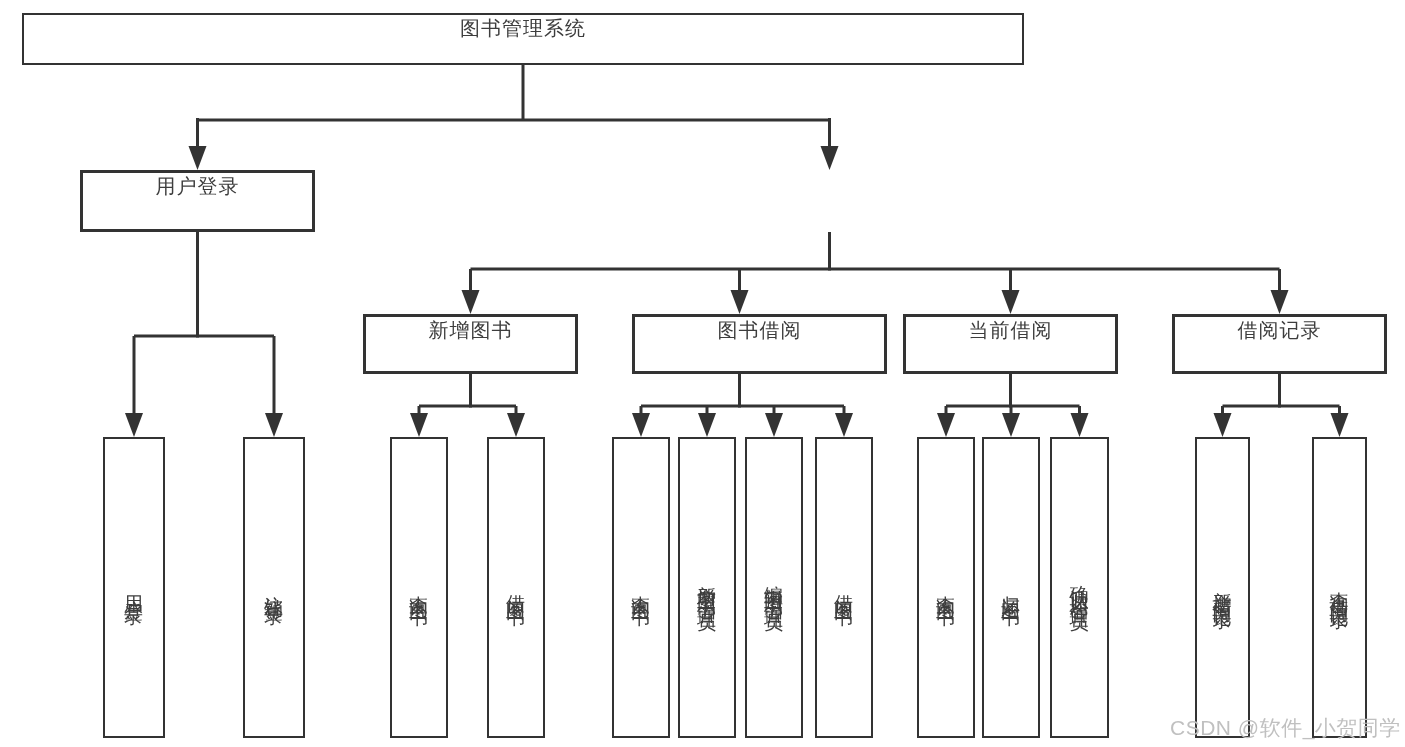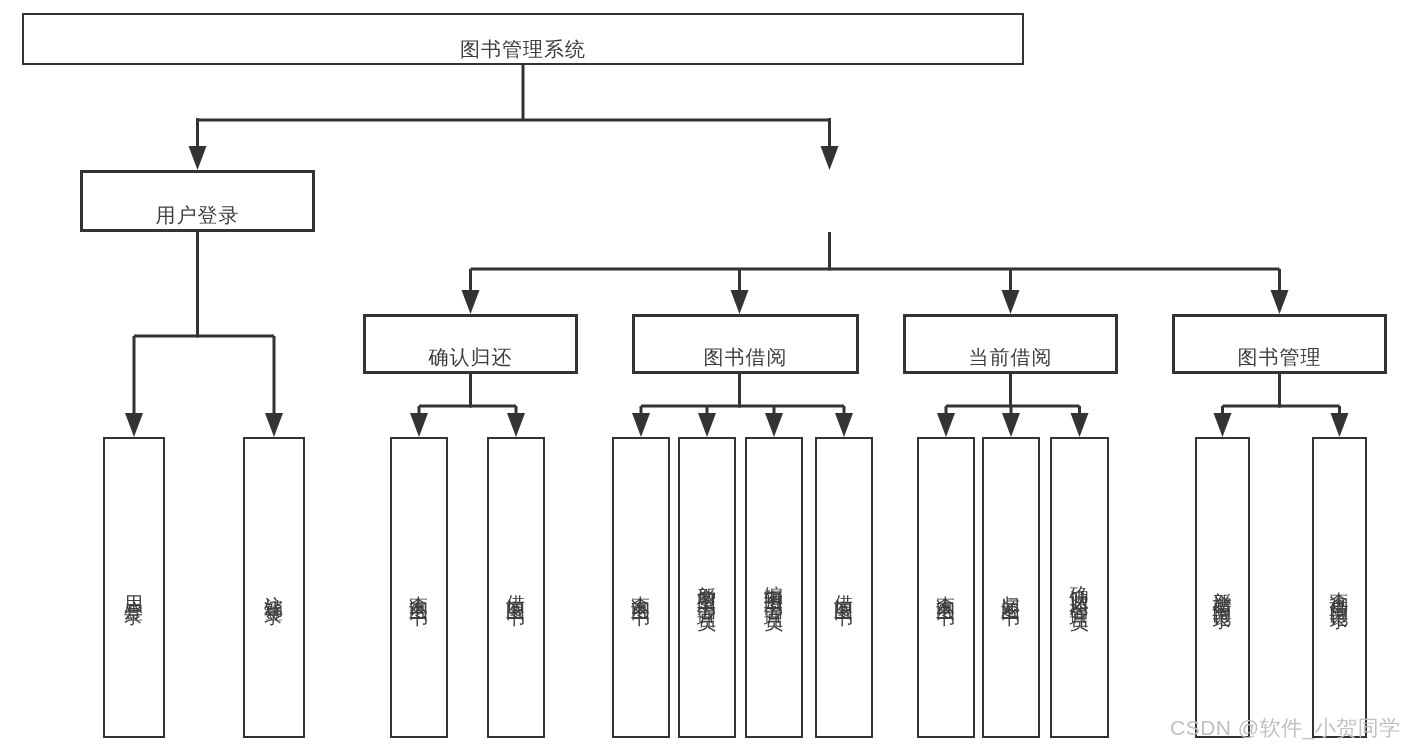--- a/index.html
+++ b/index.html
@@ -30,21 +30,21 @@
   #connectors polygon {
     fill: var(--line, #333333);
     stroke: none;
   }
   .hnode {
     position: absolute;
     box-sizing: border-box;
     border: 3px solid var(--line, #333333);
     background: #ffffff;
     display: flex;
-    align-items: flex-end;
+    align-items: flex-start;
     justify-content: center;
     z-index: 2;
   }
   .hnode.root { border-width: 2px; }
   .hnode .lbl {
     font-size: 20px;
     color: var(--text, #3d3d3d);
     letter-spacing: 1px;
     white-space: nowrap;
   }
@@ -150,30 +150,30 @@
 
   <div class="hnode root" style="left:22px; top:13px; width:1002px; height:52px;">
     <span class="lbl">图书管理系统</span>
   </div>
 
   <div class="hnode" style="left:80px; top:170px; width:235px; height:62px;">
     <span class="lbl">用户登录</span>
   </div>
 
   <div class="hnode" style="left:363px; top:314px; width:215px; height:60px;">
-    <span class="lbl">确认归还</span>
-  </div>
-  <div class="hnode" style="left:632px; top:314px; width:227px; height:60px;">
+    <span class="lbl">新增图书</span>
+  </div>
+  <div class="hnode" style="left:632px; top:314px; width:255px; height:60px;">
     <span class="lbl">图书借阅</span>
   </div>
   <div class="hnode" style="left:903px; top:314px; width:215px; height:60px;">
     <span class="lbl">当前借阅</span>
   </div>
   <div class="hnode" style="left:1172px; top:314px; width:215px; height:60px;">
-    <span class="lbl">图书管理</span>
+    <span class="lbl">借阅记录</span>
   </div>
 
   <div class="vnode" style="left:103px; width:62px;">
     <span class="lbl">用户登录</span>
   </div>
   <div class="vnode" style="left:243px; width:62px;">
     <span class="lbl">注销登录</span>
   </div>
 
   <div class="vnode" style="left:390px; width:58px;">

